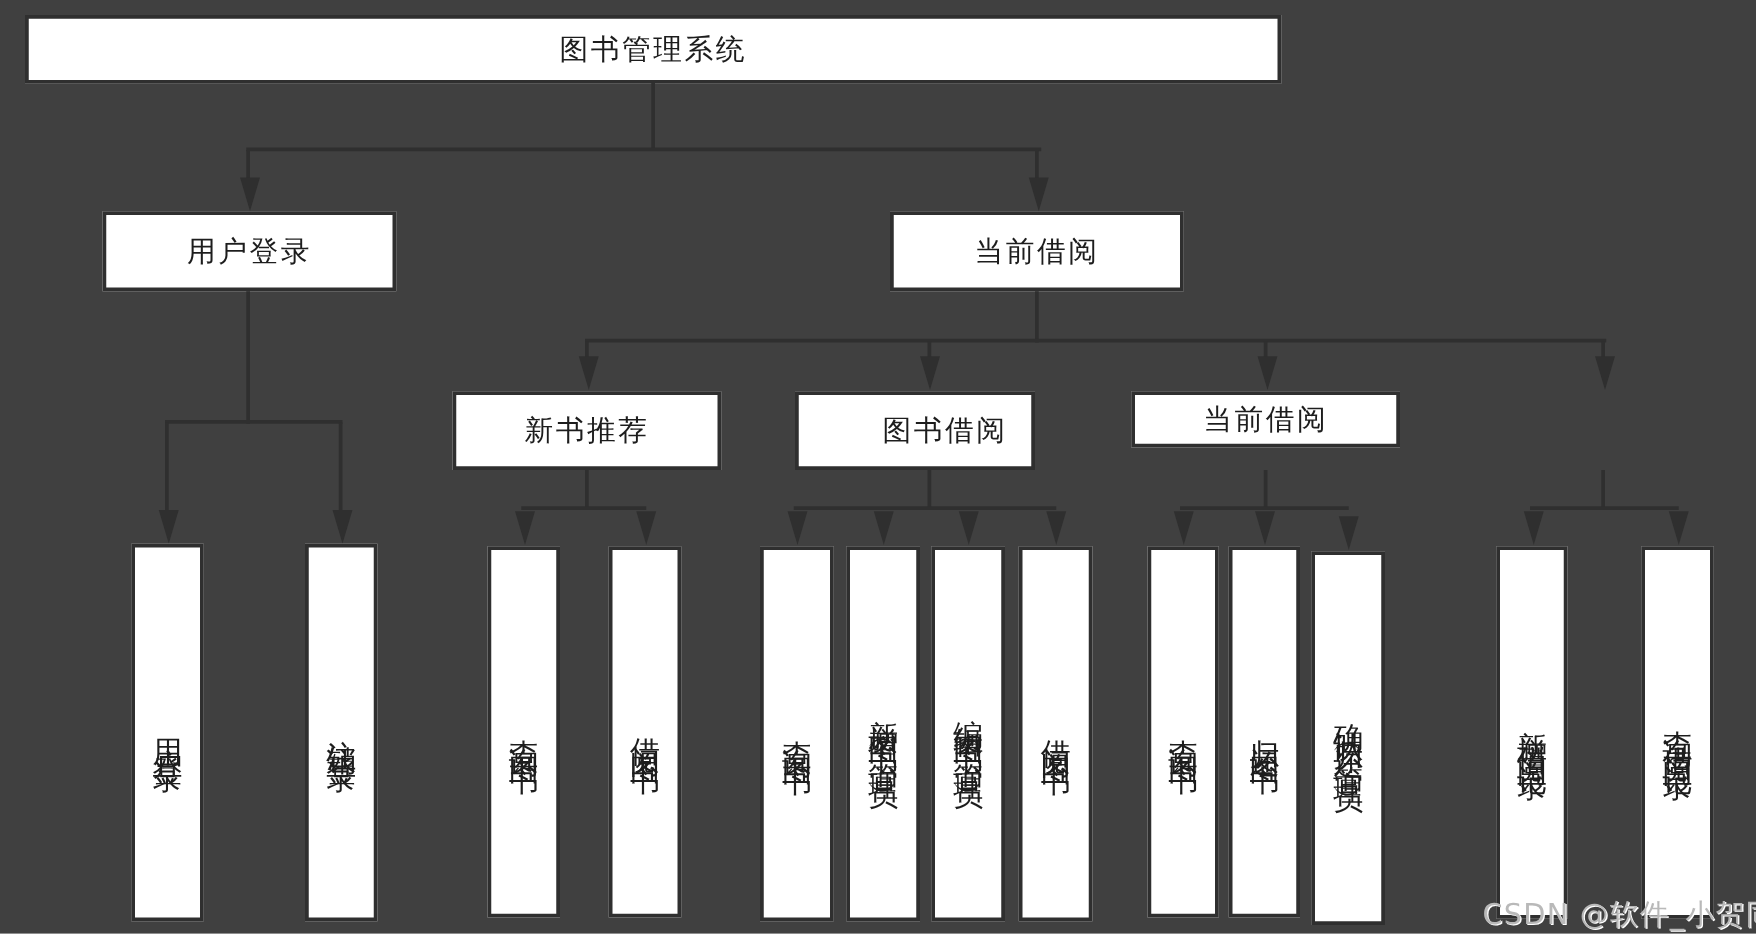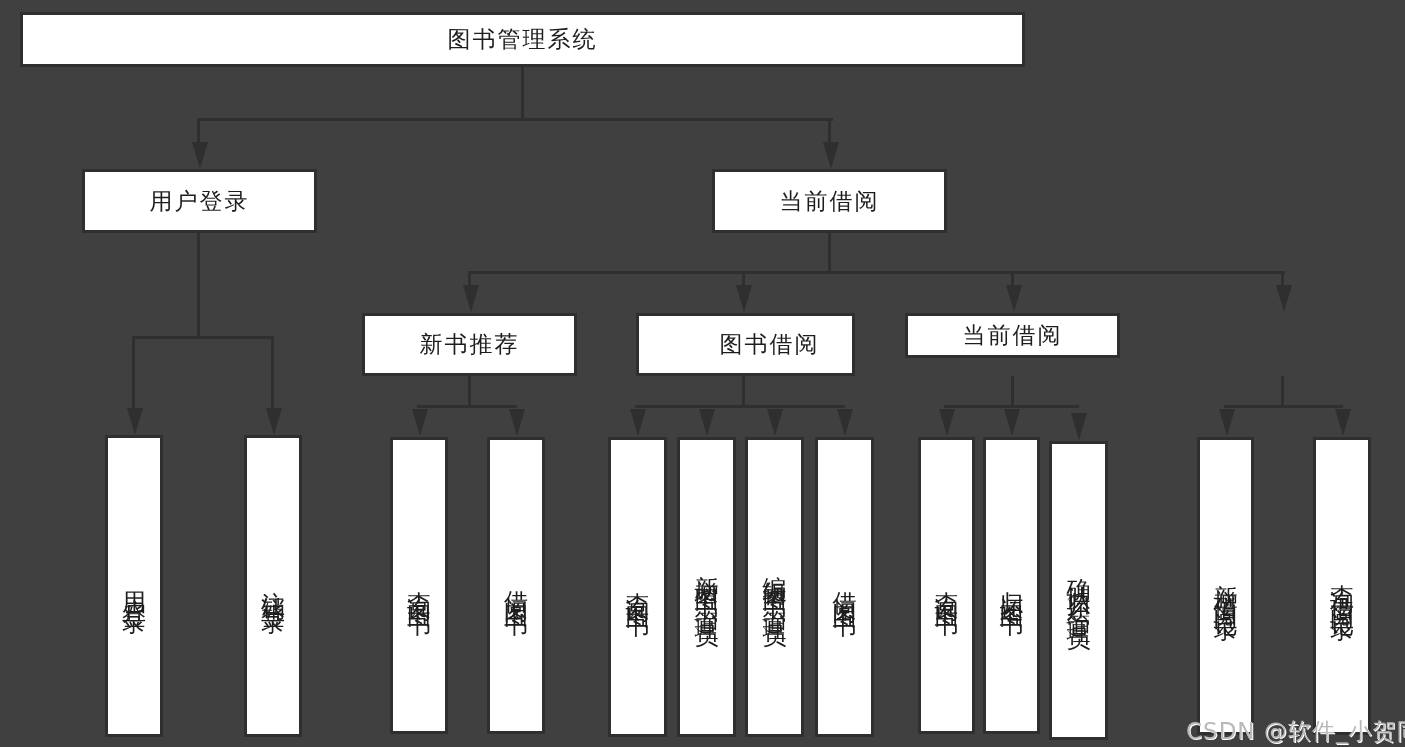--- a/index.html
+++ b/index.html
@@ -79,21 +79,21 @@
   <div class="line" style="left:1011px;top:273px;width:3px;height:16px;"></div>
   <div class="line" style="left:1281px;top:273px;width:3px;height:16px;"></div>
   <div class="arrow" style="left:463px;top:285px;"></div>
   <div class="arrow" style="left:736px;top:285px;"></div>
   <div class="arrow" style="left:1006px;top:285px;"></div>
   <div class="arrow" style="left:1276px;top:285px;"></div>
 
   <div class="box" style="left:362px;top:313px;width:215px;height:63px;">
     <span class="hlabel">新书推荐</span>
   </div>
-  <div class="box" style="left:636px;top:313px;width:219px;height:63px;padding-left:48px;">
+  <div class="box" style="left:636px;top:313px;width:192px;height:63px;padding-left:48px;">
     <span class="hlabel">图书借阅</span>
   </div>
   <div class="box" style="left:905px;top:313px;width:215px;height:45px;">
     <span class="hlabel">当前借阅</span>
   </div>
 
   <div class="line" style="left:468px;top:376px;width:3px;height:32px;"></div>
   <div class="line" style="left:417px;top:405px;width:100px;height:3px;"></div>
   <div class="arrow" style="left:412px;top:409px;"></div>
   <div class="arrow" style="left:509px;top:409px;"></div>

